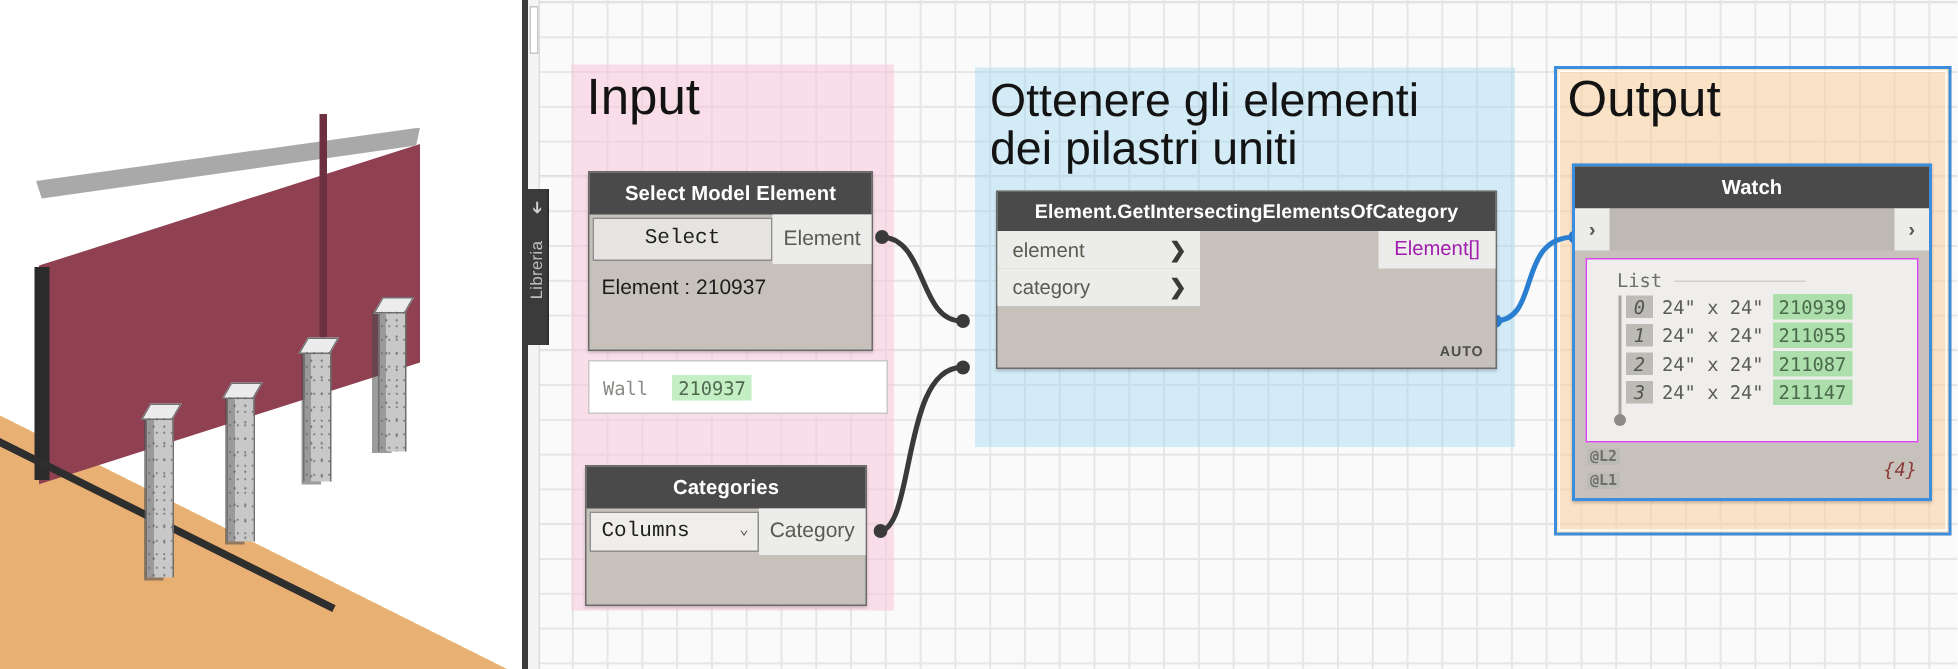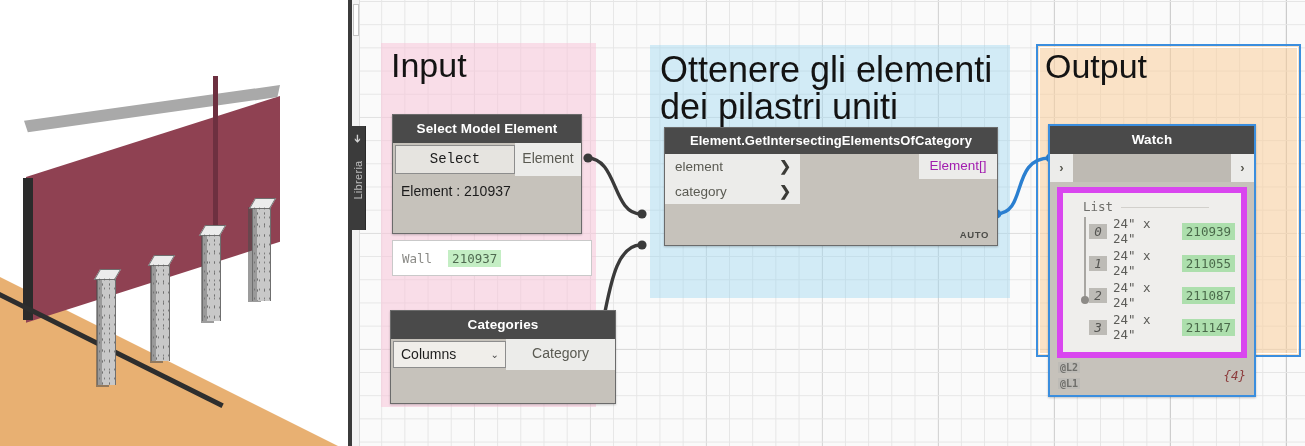--- a/index.html
+++ b/index.html
@@ -172,21 +172,21 @@
   #group-output { left: 676px; top: 44px;  width: 265px; height: 313px; background: rgba(250,205,155,.55);
                   border: 2px solid #3b8ede; outline: 1px solid #ffffff; outline-offset: -4px; }
   .group-title {
     position: absolute;
     font-weight: 400;
     color: #131313;
     white-space: pre-line;
     line-height: 1.04;
   }
   #group-input .group-title  { left: 10px; top: 5px;  font-size: 34px; }
-  #group-middle .group-title { left: 10px; top: 6px;  font-size: 36px; }
+  #group-middle .group-title { left: 10px; top: 6px;  font-size: 31px; }
   #group-output .group-title { left: 7px;  top: 3px;  font-size: 34px; }
 
   
   #wires { position: absolute; left: 0; top: 0; width: 945px; height: 446px; z-index: 2; pointer-events: none; }
 
   
   .node {
     position: absolute;
     z-index: 3;
     border: 1px solid #6b6b6b;
@@ -244,33 +244,34 @@
     display: flex;
     align-items: center;
     font-family: "DejaVu Sans Mono", monospace;
     font-size: 12.5px;
     padding-left: 9px;
   }
   #node-wall-preview .wp-key { color: #8a8a86; }
   #node-wall-preview .wp-val { color: #4f6a50; background: #c4eec4; padding: 1px 4px; margin-left: 16px; }
 
   
-  #node-categories { left: 30px; top: 310px; width: 226px; }
+  #node-categories { left: 30px; top: 310px; width: 188px; }
   #node-categories .cat-row { display: flex; }
   #node-categories .cat-select {
     flex: 0 0 113px;
     background: #f0eeea;
     border: 1px solid #8d8d8d;
     margin: 2px 0 2px 2px;
     font-size: 14px;
     color: #1d1d1d;
     padding: 4px 6px 5px 7px;
     display: flex;
     align-items: center;
     justify-content: space-between;
+    font-family: Liberation Mono, monospace;
   }
   #node-categories .cat-select .caret { font-size: 10px; color: #4a4a4a; }
   #node-categories .cat-out {
     flex: 1 1 auto;
     background: #ececea;
     color: #5a5a52;
     font-size: 14px;
     text-align: center;
     padding: 6px 0;
   }
@@ -306,38 +307,38 @@
     font-size: 9.5px;
     font-weight: bold;
     color: #4c4c48;
     letter-spacing: .6px;
     padding: 1px 8px 5px 0;
     margin-left: 12px;
   }
 
   
   #node-watch {
-    left: 688px; top: 124px; width: 208px;
+    left: 688px; top: 109px; width: 240px;
     border: 2px solid #3b8ede;
     background: #c6c2bb;
   }
   #node-watch .watch-ports { display: flex; justify-content: space-between; background: #bebab3; }
   #node-watch .wport {
     background: #ececea;
     color: #5a5a52;
     font-size: 13px;
     font-weight: bold;
     width: 23px;
     text-align: center;
     padding: 6px 0 7px;
   }
   #node-watch .watch-list {
     margin: 5px 7px 0;
     background: #efeeec;
-    border: 6px solid #d946ef;
+    border: 1px solid #d946ef;
     padding: 6px 6px 8px 6px;
     position: relative;
     min-height: 123px;
   }
   .wl-title {
     font-family: "DejaVu Sans Mono", monospace;
     font-size: 12.5px;
     color: #6e6e6a;
     padding-left: 14px;
     position: relative;

